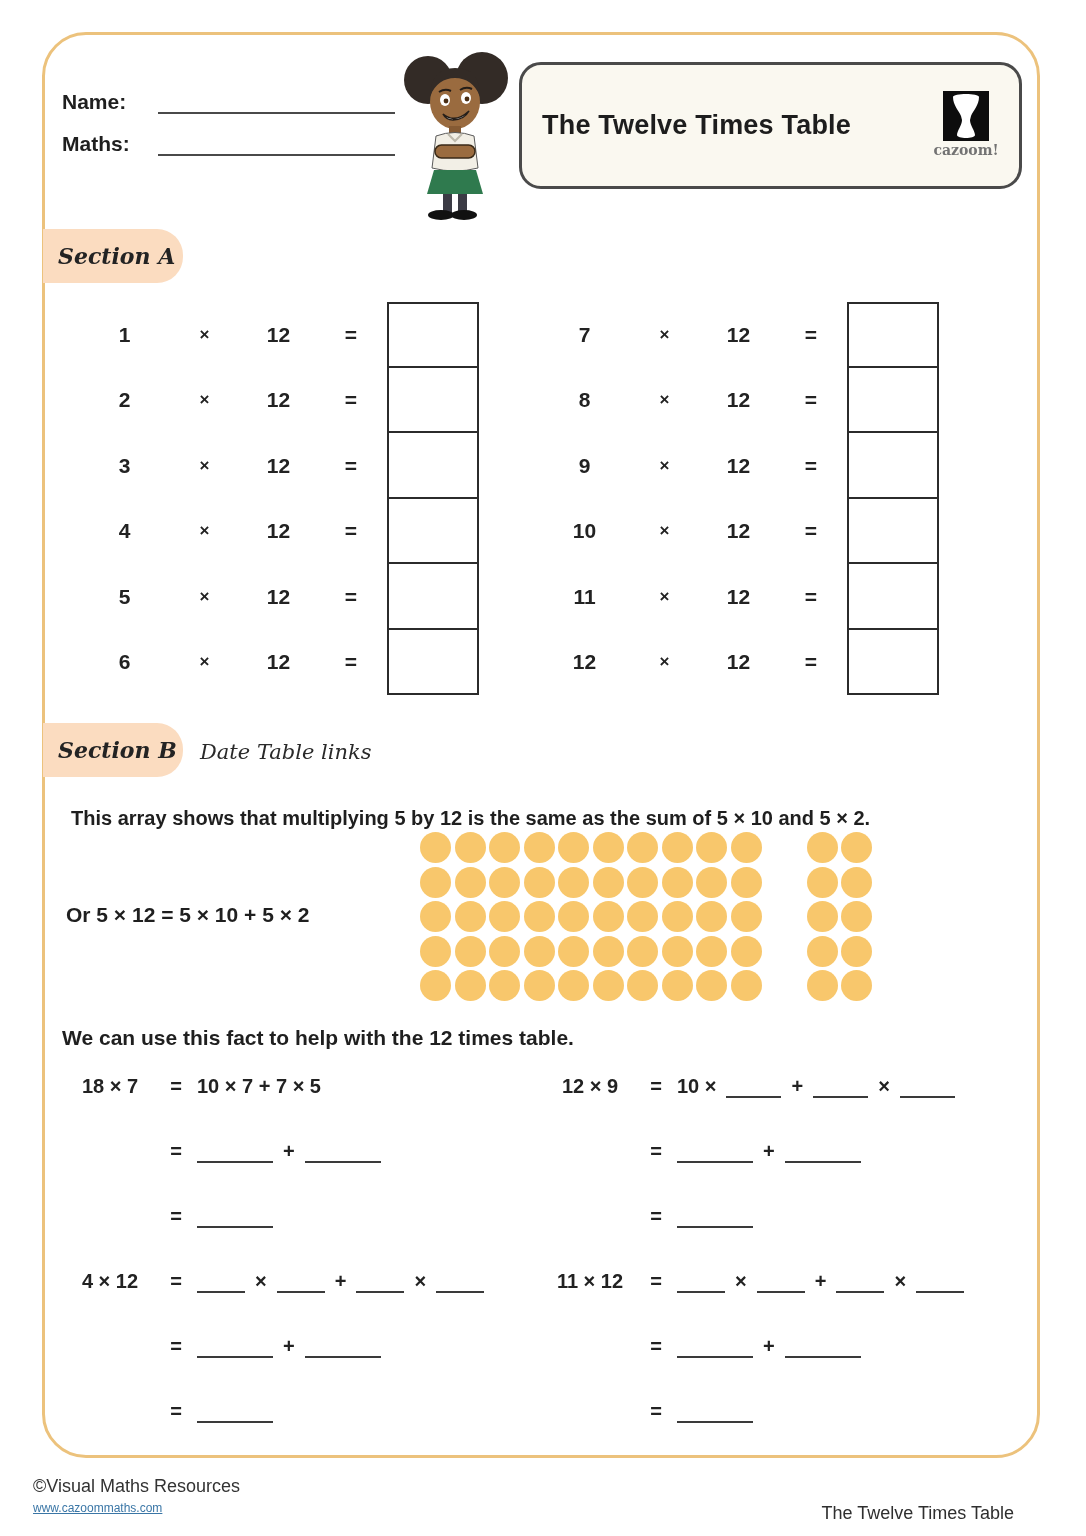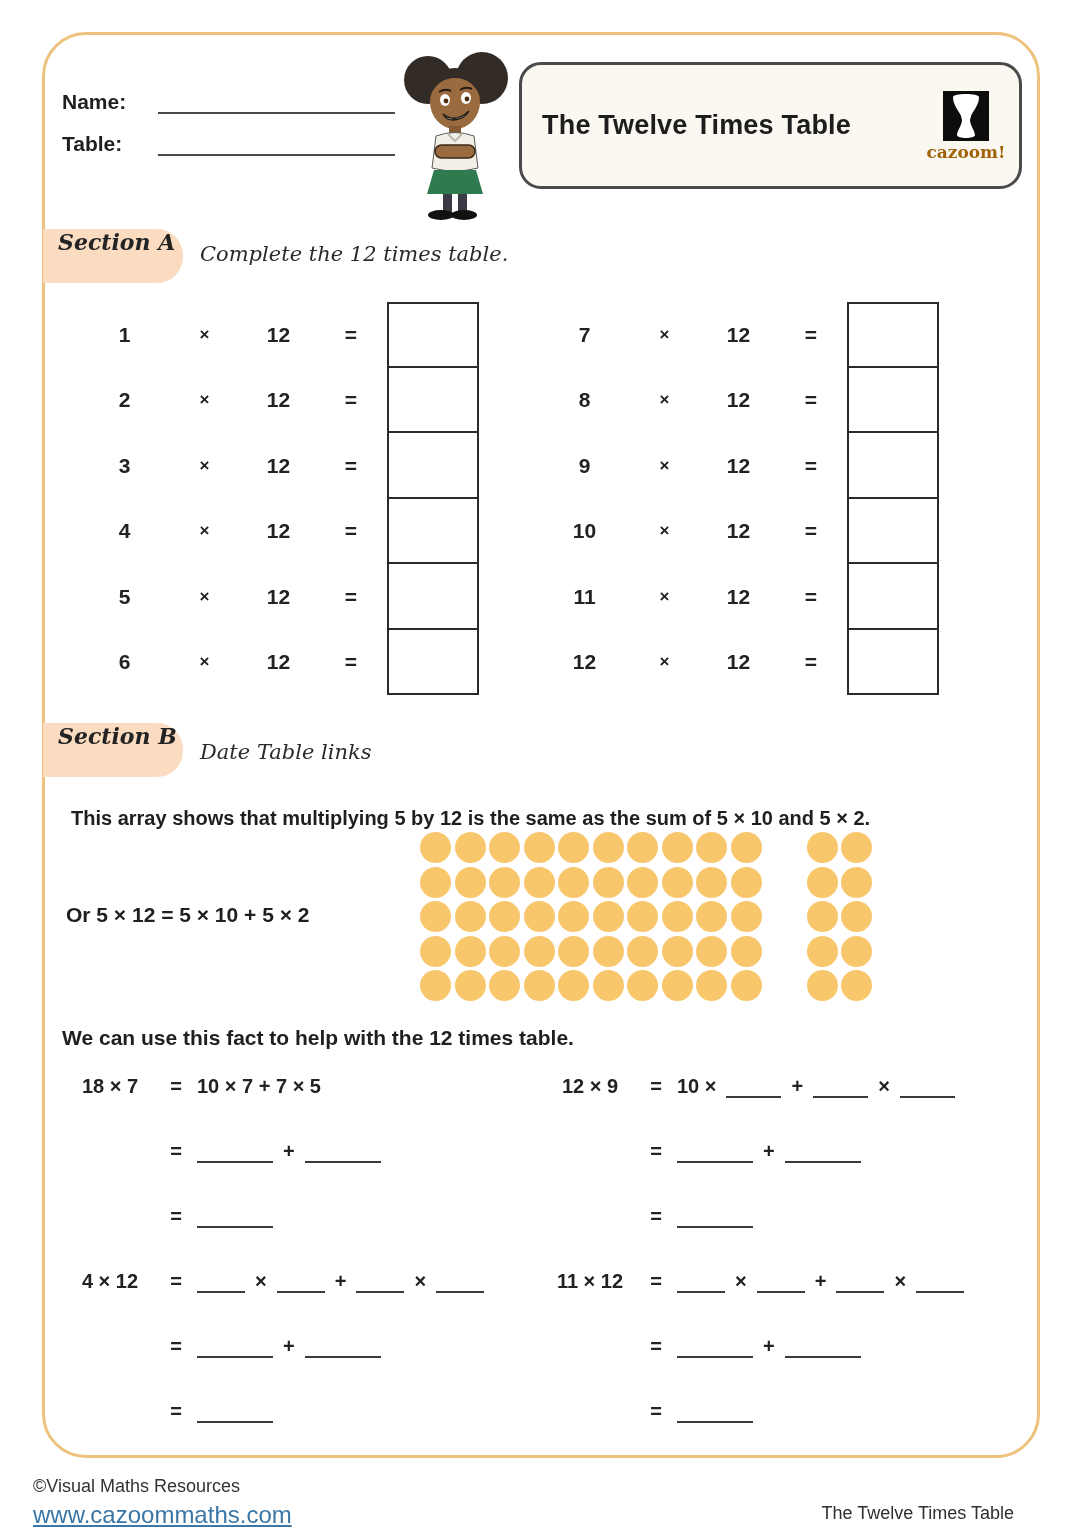--- a/index.html
+++ b/index.html
@@ -20,25 +20,25 @@
   
   .girl { position:absolute; left:398px; top:44px; }
   
   .title-box {
     position:absolute; left:519px; top:62px; width:503px; height:127px; box-sizing:border-box;
     background:#FAF8F0; border:3px solid #4a4a4a; border-radius:22px;
     display:flex; align-items:center;
   }
   .title-box h1 { font-size:27px; font-weight:700; color:#1d1d1d; margin:0 0 0 20px; letter-spacing:.2px; }
   .logo { position:absolute; right:12px; top:26px; width:82px; text-align:center; }
-  .logo-text { font-family:"DejaVu Serif", serif; font-weight:700; font-size:17px; color:#a16207; display:block; margin-top:1px; }
+  .logo-text { font-family:"DejaVu Serif", serif; font-weight:700; font-size:14px; color:#737373; display:block; margin-top:1px; }
   
   .tab {
     position:absolute; left:43px; width:140px; height:54px; background:#FBDCC0;
-    border-radius:0 26px 26px 0; display:flex; padding-left:15px; box-sizing:border-box;
+    border-radius:0 26px 26px 0; display:flex; align-items:center; padding-left:15px; box-sizing:border-box;
   }
   .tab-a { top:229px; } .tab-b { top:723px; }
   .tab span { font-family:"DejaVu Serif", serif; font-style:italic; font-weight:700; font-size:22px; color:#232323; }
   .instr { position:absolute; left:200px; font-family:"DejaVu Serif", serif; font-style:italic; font-size:21px; color:#2a2a2a; }
   .instr-a { top:242px; } .instr-b { top:740px; }
   
   .eq-col { position:absolute; top:302px; }
   .eq-row { display:grid; grid-template-columns:85px 75px 73px 72px; height:65.5px; align-items:center; }
   .eq-row span { text-align:center; font-size:21px; font-weight:700; color:#222; }
   .eq-row .t-sym { font-size:17px; }
@@ -57,36 +57,36 @@
   .blocks-col { position:absolute; top:1070px; width:480px; }
   .beq-row { display:flex; align-items:flex-end; height:28px; margin-bottom:37px; font-size:20px; font-weight:700; color:#222; }
   .beq-row.block-start { margin-top:28px; }
   .beq-lhs { width:90px; text-align:center; }
   .beq-eq  { width:42px; text-align:center; }
   .beq-rhs { display:flex; align-items:flex-end; gap:10px; }
   .blank { display:inline-block; height:20px; border-bottom:2px solid #3a3a3a; }
   .blank.xs { width:48px; } .blank.sm { width:55px; } .blank.md { width:76px; }
   
   .foot-copy { position:absolute; left:33px; top:1476px; font-size:18px; color:#333; }
-  .foot-link { position:absolute; left:33px; top:1501px; font-size:24px; color:#3A76A6; text-decoration:underline; cursor:pointer; }
+  .foot-link { position:absolute; left:33px; top:1501px; font-size:12px; color:#3A76A6; text-decoration:underline; cursor:pointer; }
   .foot-doc  { position:absolute; right:72px; top:1503px; font-size:18px; color:#2f2f2f; }
 </style>
 </head>
 <body>
 
 <div class="page">
   <div class="frame"></div>
 
   <div class="fields">
       <div class="field-row">
         <span class="field-label">Name:</span>
         <span class="field-line"></span>
       </div>
       <div class="field-row">
-        <span class="field-label">Table:</span>
+        <span class="field-label">Maths:</span>
         <span class="field-line"></span>
       </div>
     </div>
 
   <svg class="girl" width="114" height="176" viewBox="0 0 114 176">
     <circle cx="84" cy="34" r="26" fill="#332b26"></circle>
     <circle cx="30" cy="36" r="24" fill="#332b26"></circle>
     <ellipse cx="57" cy="58" rx="25" ry="27" fill="#9A6B3F"></ellipse>
     <path d="M32,52 Q33,24 57,24 Q82,24 82,52 Q74,34 57,34 Q40,34 32,52 Z" fill="#332b26"></path>
     <ellipse cx="47" cy="56" rx="5" ry="6" fill="#fff"></ellipse>
@@ -114,21 +114,20 @@
         <rect x="0" y="0" width="46" height="50" fill="#0d0d0d"></rect>
         <path d="M10,6 C10,2 36,2 36,6 C36,14 30,20 28,25 L27,29 C27,34 32,40 32,44 C32,48 14,48 14,44 C14,40 19,34 19,29 L18,25 C16,20 10,14 10,6 Z" fill="#ffffff"></path>
       </svg>
       <span class="logo-text">cazoom!</span>
     </div>
   </div>
 
   <div class="tab tab-a">
     <span>Section A</span>
   </div>
-  <div class="instr instr-a">Complete the 12 times table.</div>
 
   <div class="eq-col" style="left:82px">
       <div class="eq-row">
         <span>1</span>
         <span class="t-sym">×</span>
         <span>12</span>
         <span>=</span>
       </div>
       <div class="eq-row">
         <span>2</span>

